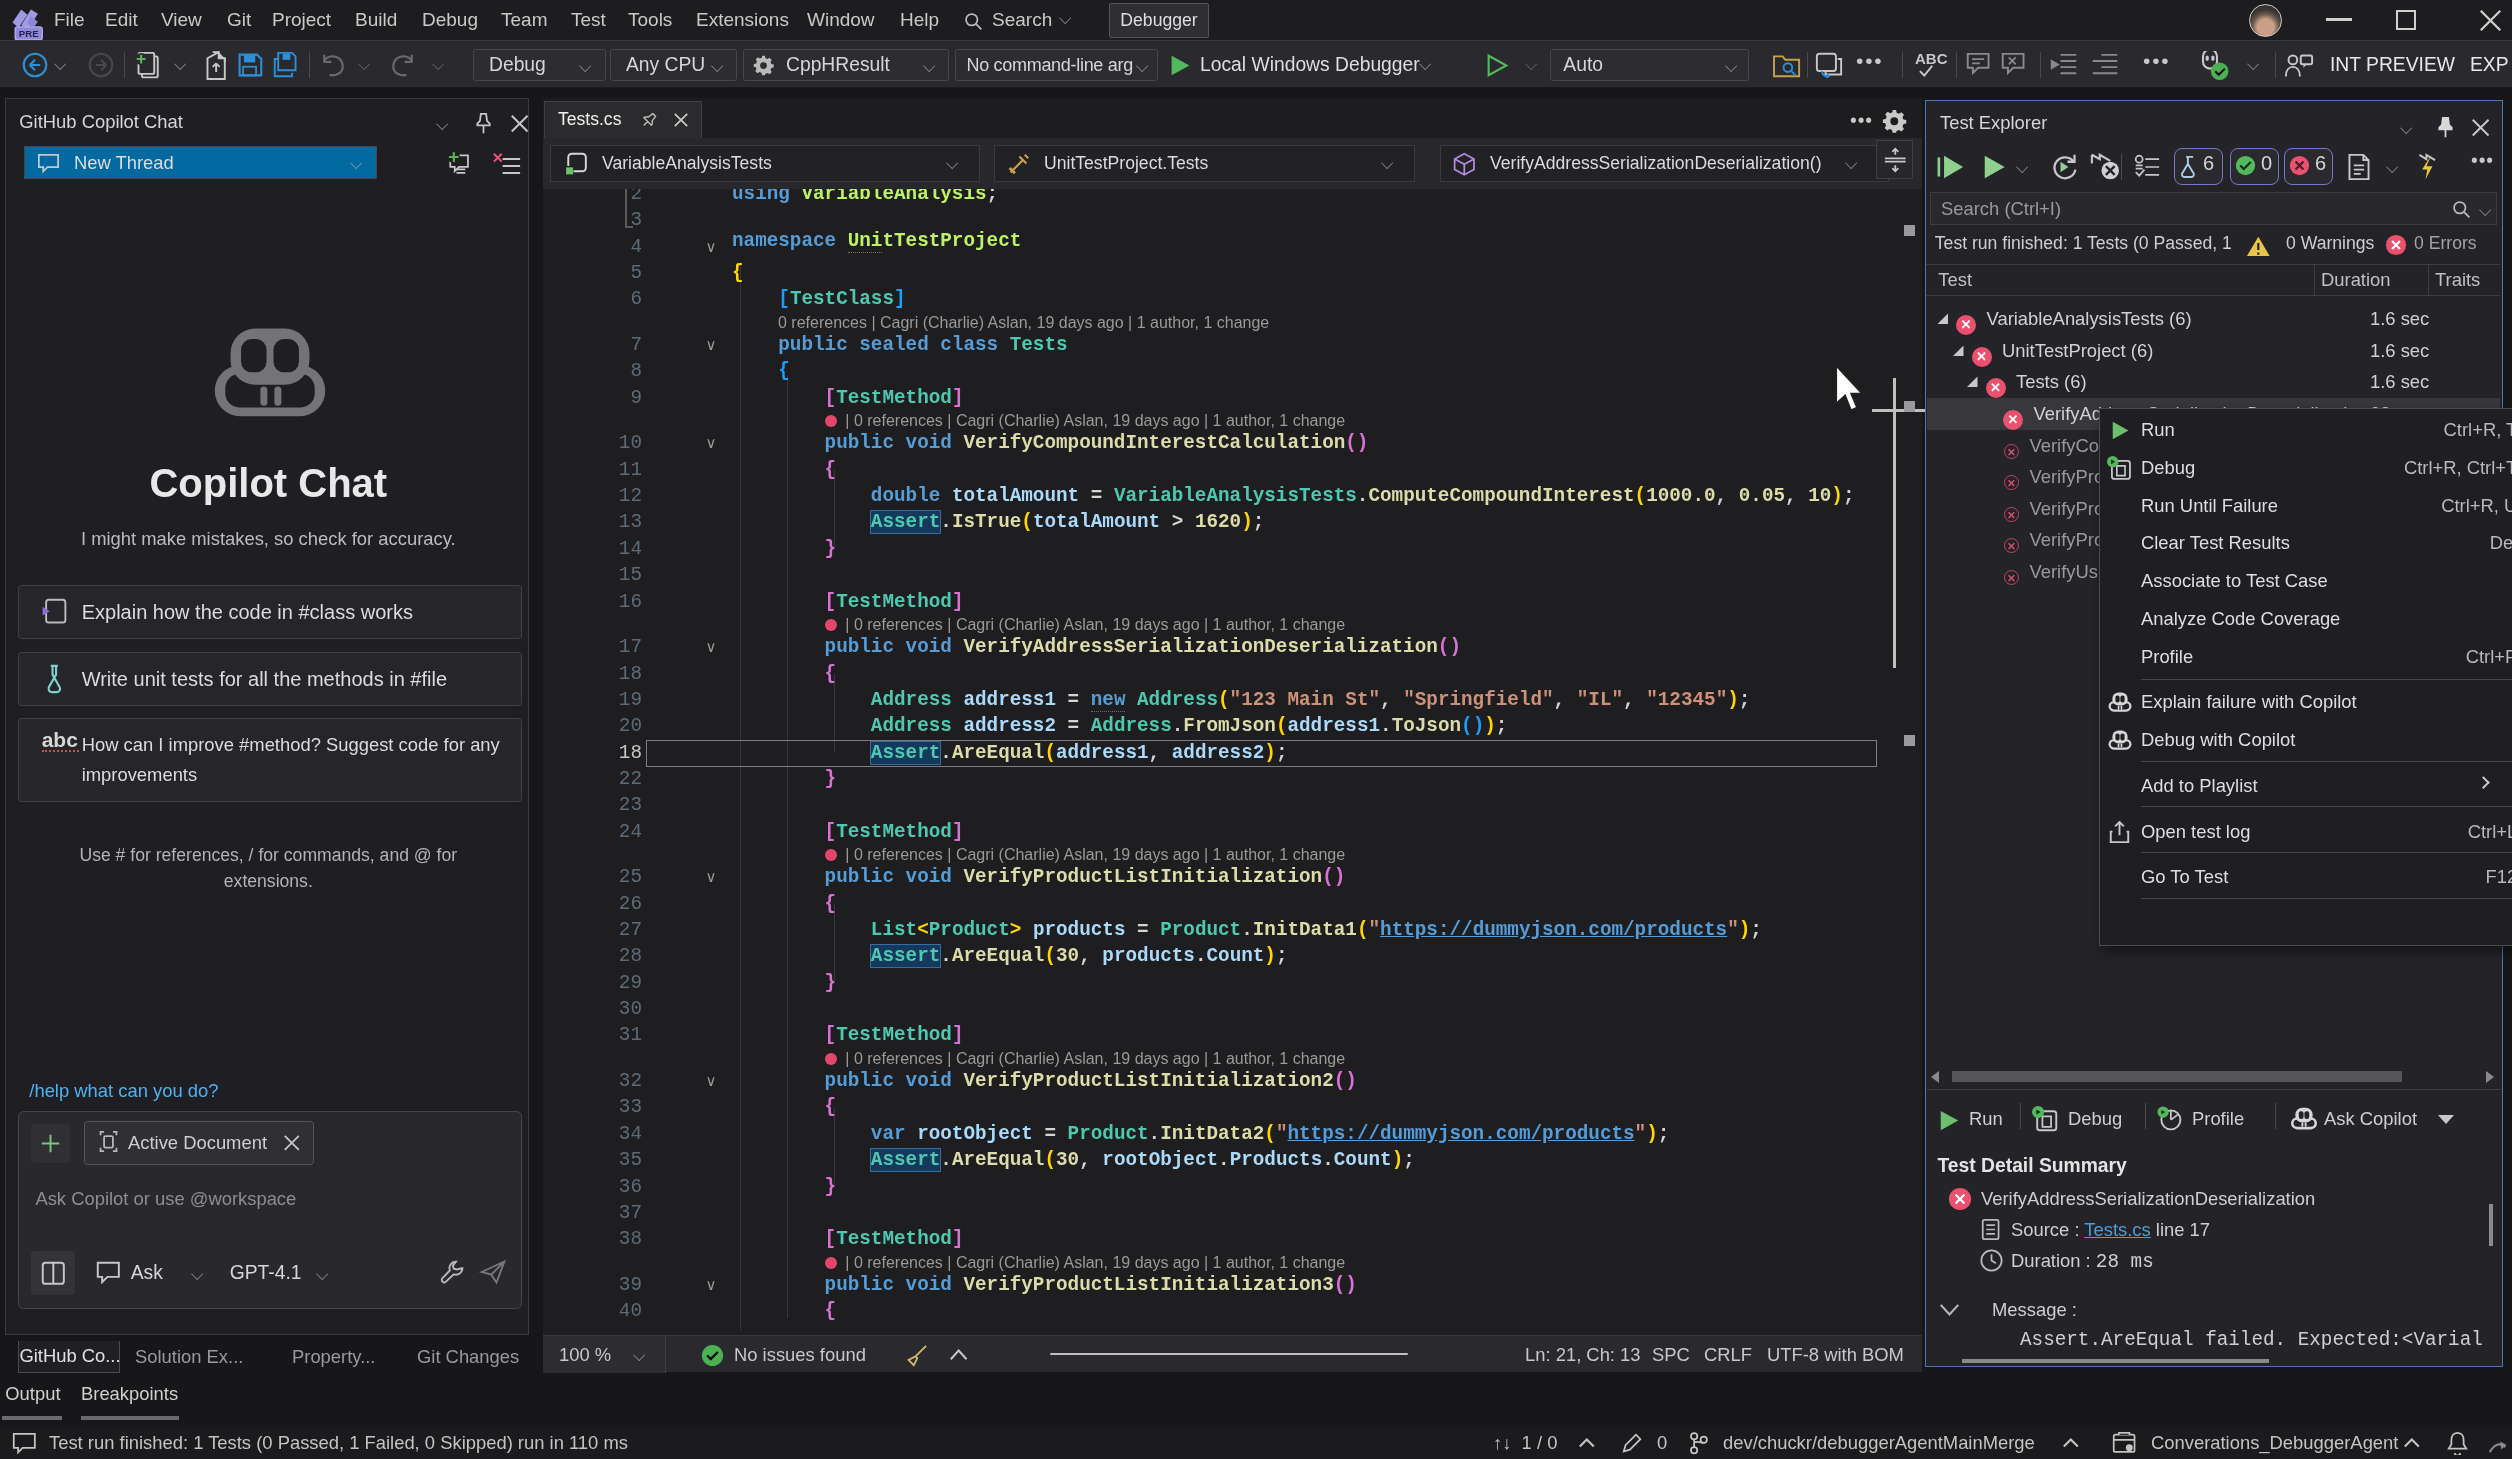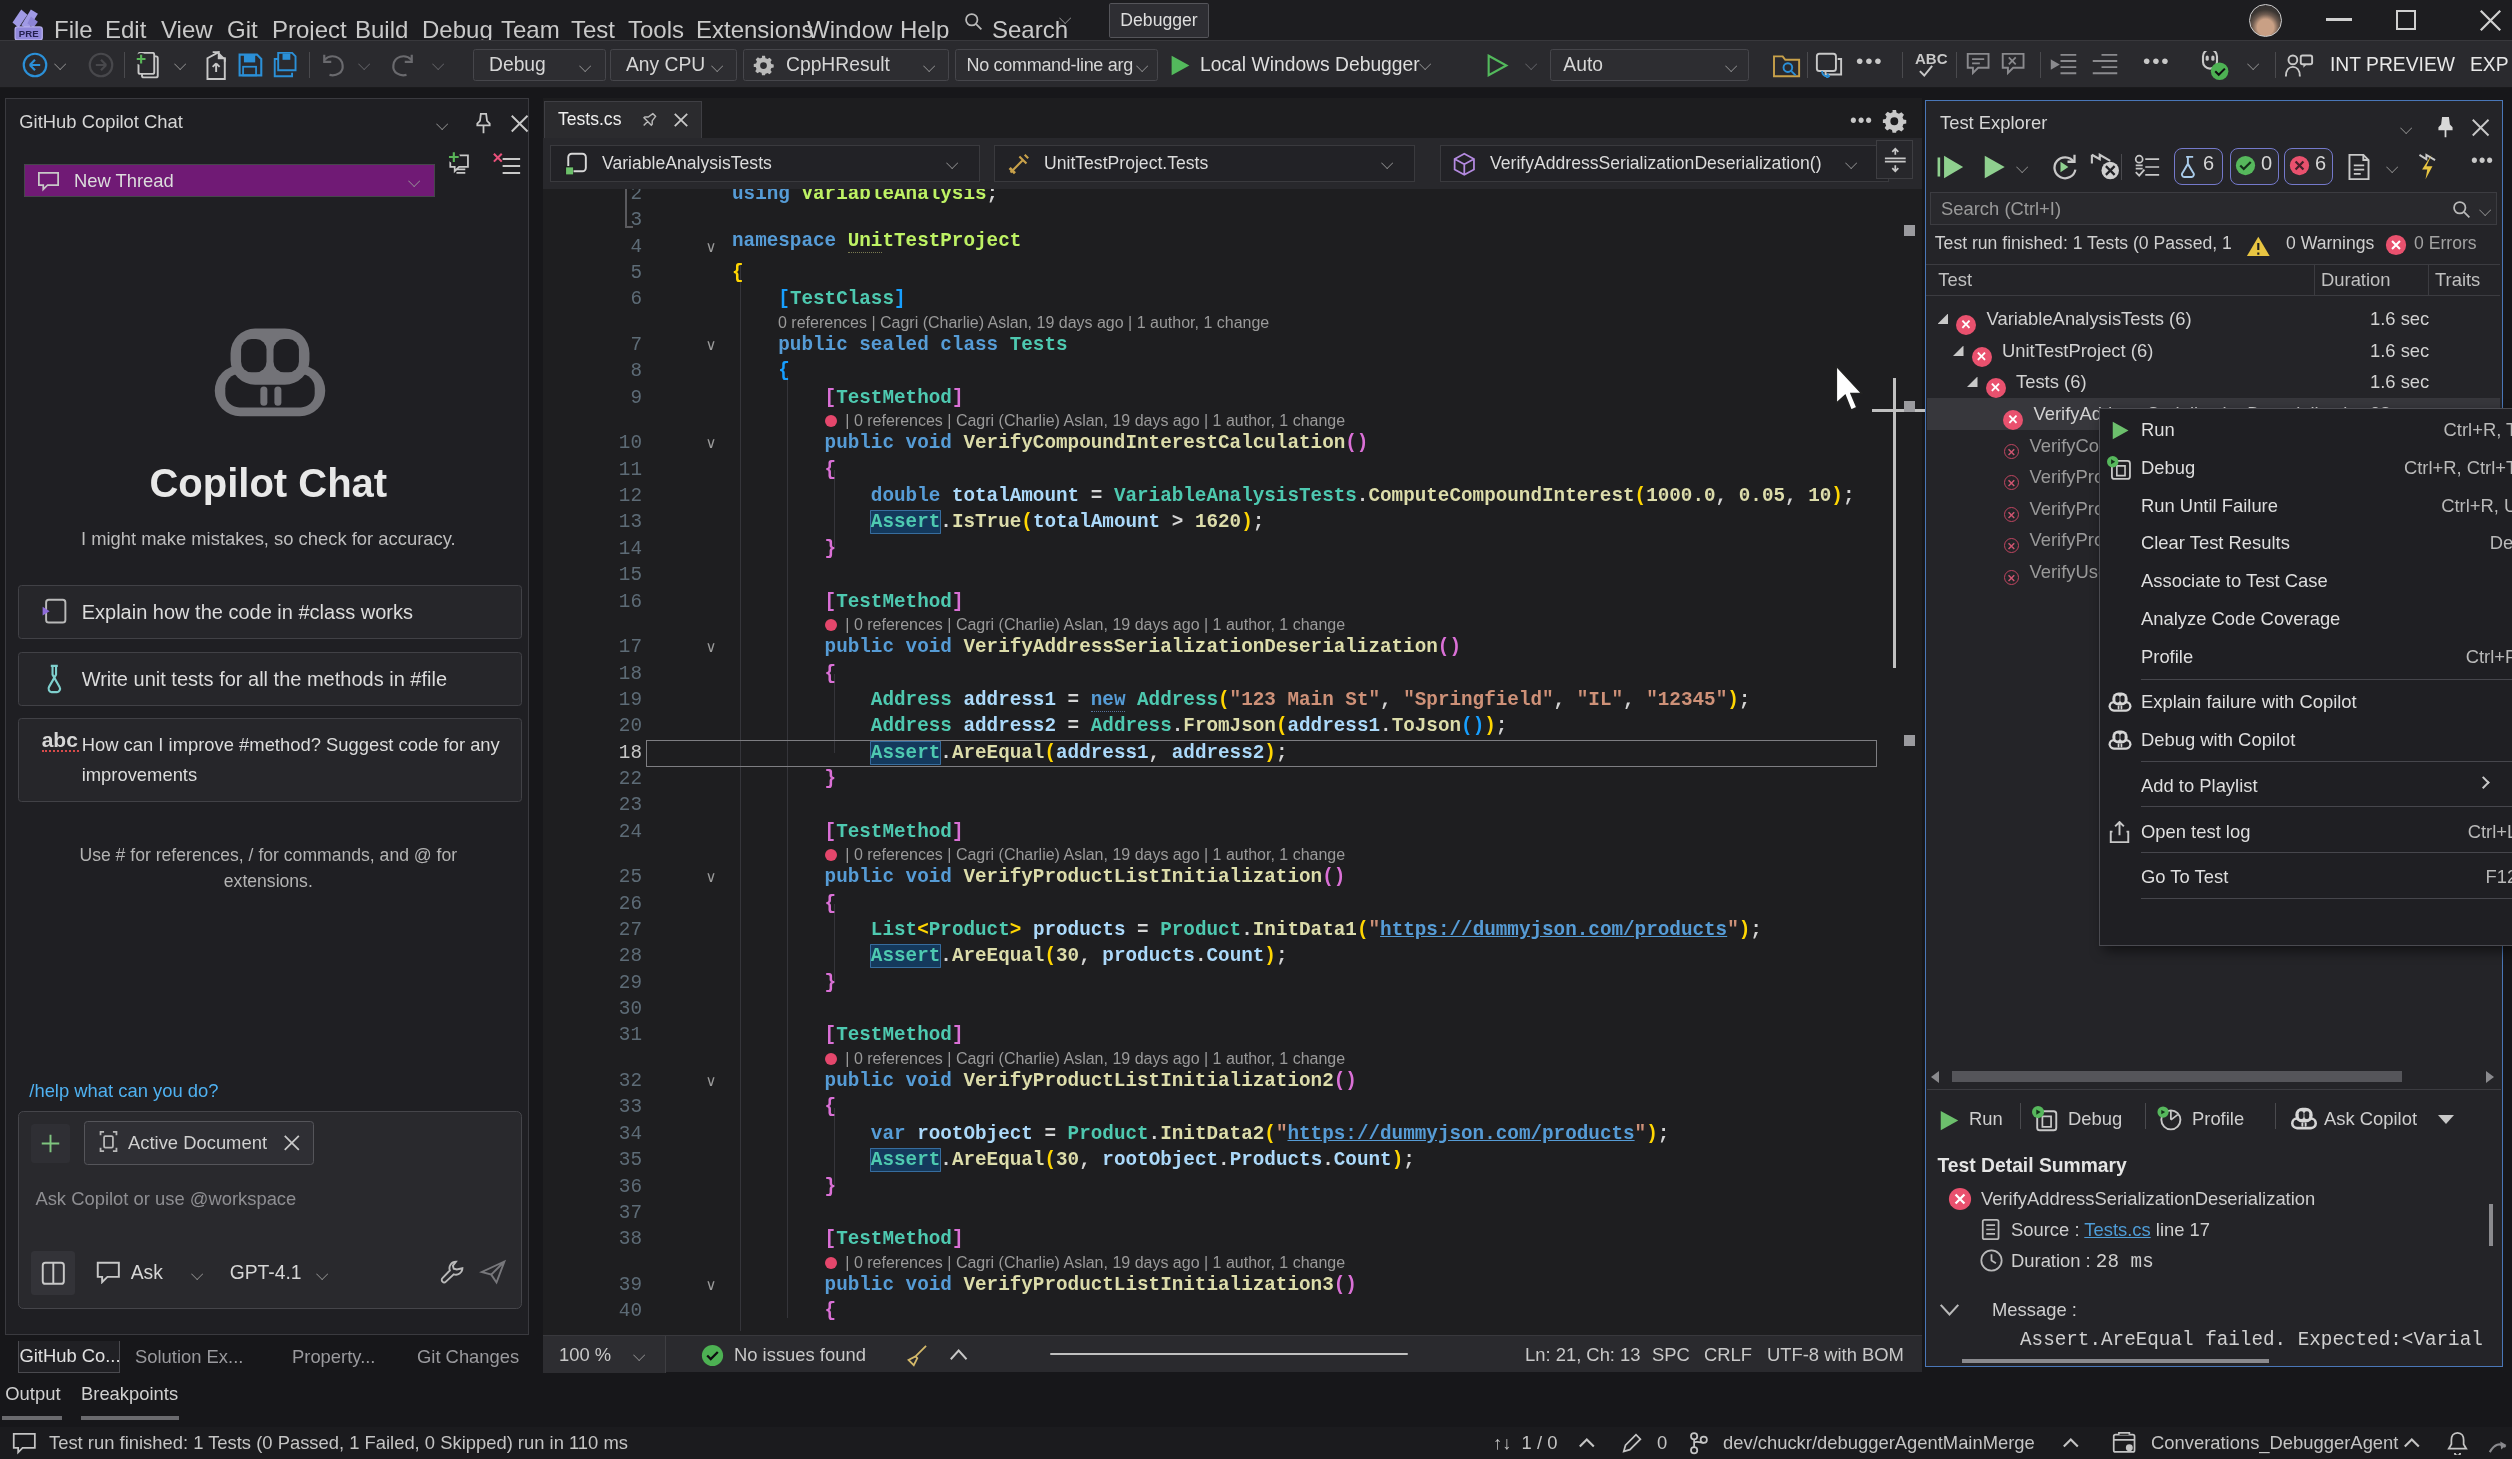--- a/index.html
+++ b/index.html
@@ -2,21 +2,21 @@
 <html style="font-size:14px"><head>
 <meta charset="utf-8">
 <style>
 *{margin:0;padding:0;box-sizing:border-box}
 html,body{width:2512px;height:1459px;background:#17171a;overflow:hidden}
 #app{position:absolute;left:0;top:0;width:2512px;height:1459px;font-family:"Liberation Sans",sans-serif;color:#cecece;overflow:hidden}
 .ab{position:absolute}
 .mono{font-family:"Liberation Mono",monospace}
 
 #menubar{position:absolute;left:0;top:0;width:2512px;height:40px;background:#1d1d20}
-.mi{position:absolute;top:10px;height:26px;line-height:40px;font-size:24px;color:#c9c9c9}
+.mi{position:absolute;top:0;height:26px;line-height:40px;font-size:19px;color:#c9c9c9}
 
 #toolbar{position:absolute;left:0;top:40px;width:2512px;height:48px;background:#2a2a2e;border-top:0.9px solid #38383c;border-bottom:0.9px solid #1a1a1c}
 .combo{position:absolute;top:8px;height:32px;background:#2d2d31;border:0.9px solid #46464b;border-radius:2.6px;font-size:19.3px;line-height:30px;color:#d6d6d6}
 .tsep{position:absolute;top:10.5px;width:0.9px;height:26px;background:#4a4a4e}
 .chev{display:inline-block;width:12.3px;height:12.3px;border-right:1.8px solid #9a9a9a;border-bottom:1.8px solid #9a9a9a;transform:rotate(45deg) scale(.7)}
 
 .panel{position:absolute;background:#202024;border:0.9px solid #3a3a3f}
 .ptitle{font-size:18.4px;color:#d6d6d6}
 
 .k{color:#569cd6}.t{color:#4ec9b0}.m{color:#dcdcaa}.v{color:#abd9fa}.s{color:#ce9178}.p{color:#d4d4d4}
@@ -207,21 +207,21 @@
 <div class="panel" style="left:5.3px;top:98px;width:524px;height:1237px;background:#1f1f23;border-color:#3a3a3f">
   <div class="ptitle ab" style="left:13px;top:12.3px">GitHub Copilot Chat</div>
   <span class="chev ab" style="left:430px;top:19.3px"></span>
   <svg class="ab" style="left:466px;top:13px" width="23" height="23" viewBox="0 0 26 26">
         <path d="M10 2 h6 l1 8 3 3 v2 H6 v-2 l3 -3 z M13 15 v9" stroke="#c8c8c8" stroke-width="2" fill="none"></path>
       </svg>
   <svg class="ab" style="left:504px;top:15px" width="19.3" height="19.3" viewBox="0 0 22 22">
         <path d="M2 2 L20 20 M20 2 L2 20" stroke="#c8c8c8" stroke-width="2.2"></path>
       </svg>
 
-  <div class="ab" style="left:17.6px;top:65px;width:411px;height:33px;background:#701a75;border:0.9px solid #46464b">
+  <div class="ab" style="left:17.6px;top:47px;width:353px;height:33px;background:#0369a1;border:0.9px solid #46464b">
     <svg class="ab" style="left:12.3px;top:6.1px" width="23" height="21" viewBox="0 0 26 24">
           <path d="M2 2 h22 v14 h-12 l-5 5 v-5 h-5 z" fill="none" stroke="#c8c8c8" stroke-width="2"></path>
         </svg>
     <div class="ab" style="left:49px;top:0;font-size:18.4px;line-height:32px;color:#dcdcdc">New Thread</div>
     <span class="chev ab" style="right:14px;top:9.7px"></span>
   </div>
   <svg class="ab" style="left:439px;top:51px" width="30" height="30" viewBox="0 0 34 34">
         <path d="M6 6 h20 v13 h-10 l-5 5 v-5 h-5 z" fill="none" stroke="#c8c8c8" stroke-width="2"></path>
         <circle cx="10" cy="8" r="7" fill="#1f1f23"></circle>
         <path d="M10 2.5 v11 M4.5 8 h11" stroke="#59b558" stroke-width="2.4"></path>

